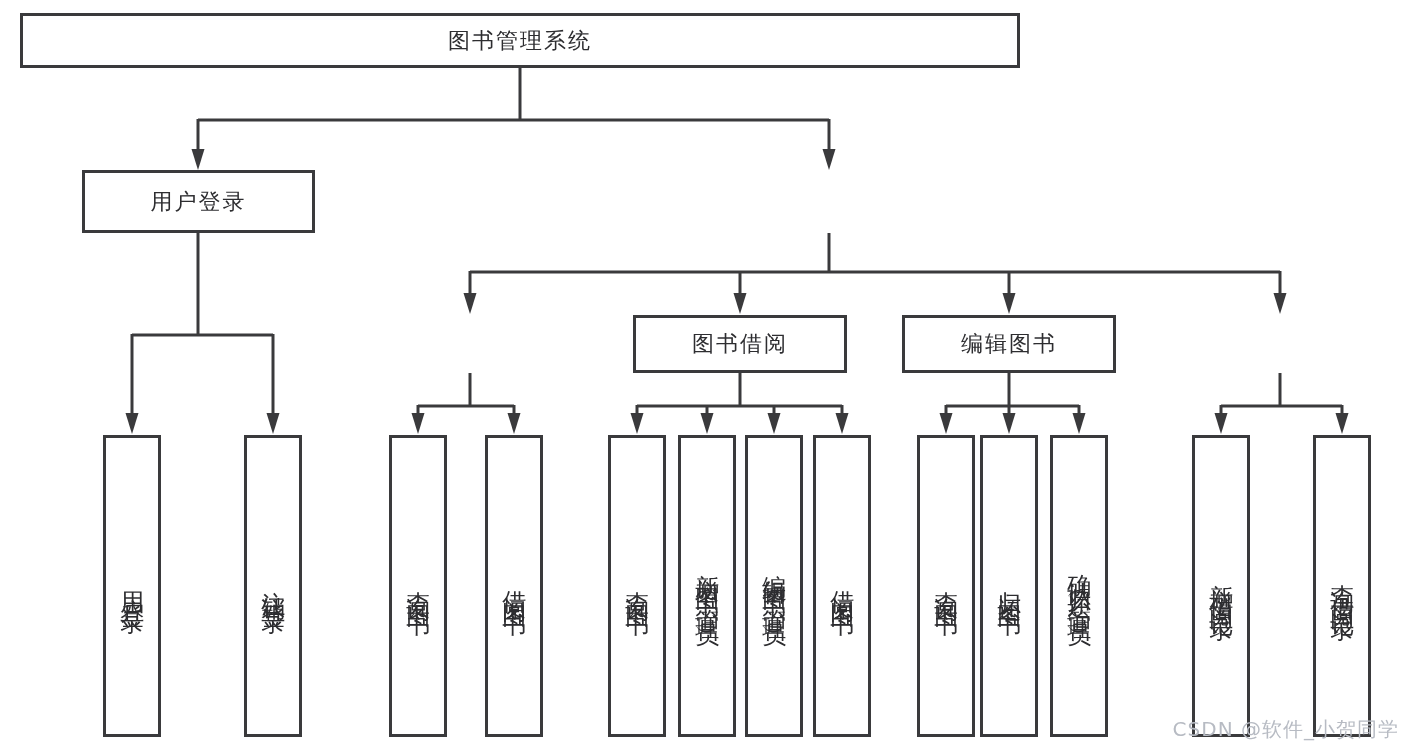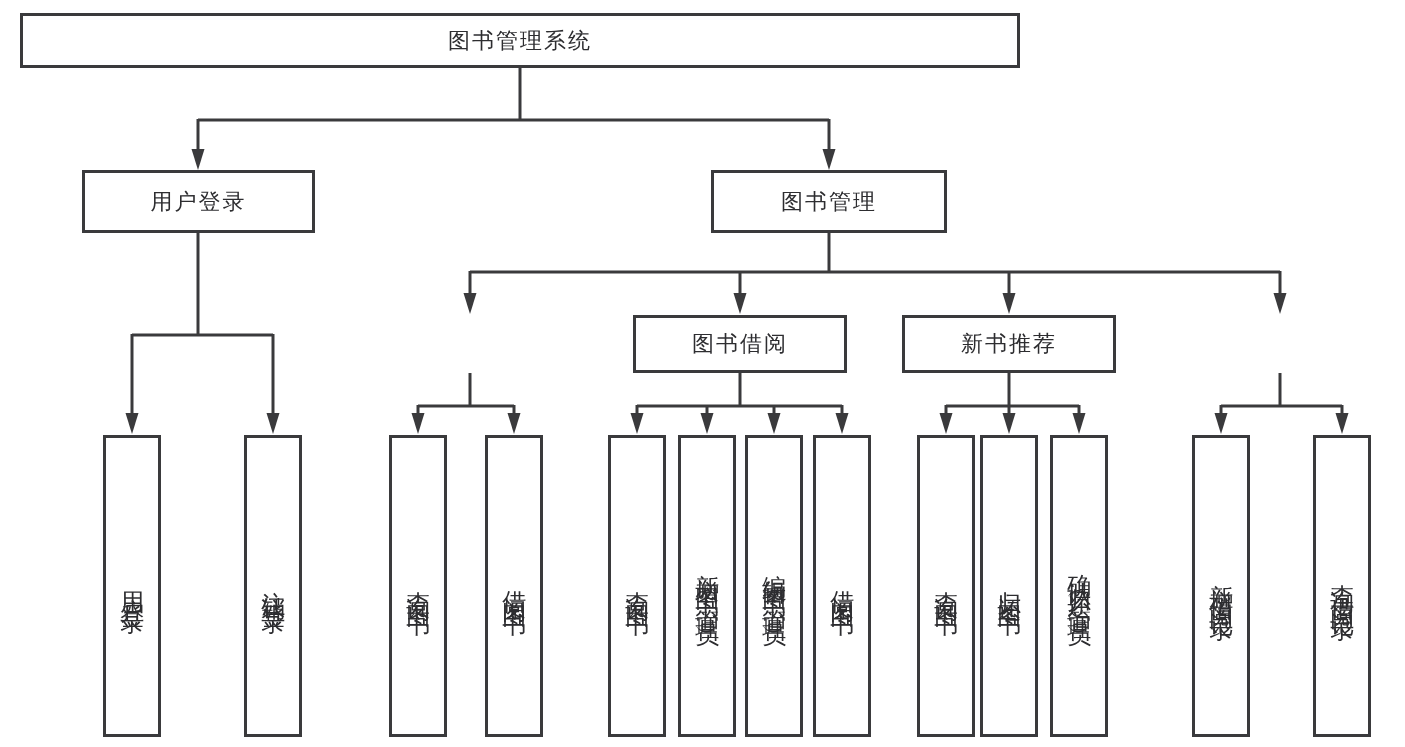--- a/index.html
+++ b/index.html
@@ -107,29 +107,26 @@
     <polygon points="1335.5,413 1348.5,413 1342,434"></polygon>
   </svg>
 
   <div class="node h-node root-node">
     <span>图书管理系统</span>
   </div>
 
   <div class="node h-node n-l2a">
     <span>用户登录</span>
   </div>
-  <div class="node h-node n-l2b">
-    <span>图书管理</span>
-  </div>
 
   <div class="node h-node l3 n-l3b">
     <span>图书借阅</span>
   </div>
   <div class="node h-node l3 n-l3c">
-    <span>新书推荐</span>
+    <span>编辑图书</span>
   </div>
 
   <div class="node leaf n-f1">
     <span class="vtext">用户登录</span>
   </div>
   <div class="node leaf n-f2">
     <span class="vtext">注销登录</span>
   </div>
   <div class="node leaf n-f3">
     <span class="vtext">查询图书</span>
@@ -158,13 +155,14 @@
   <div class="node leaf n-f11">
     <span class="vtext">确认归还（管理员）</span>
   </div>
   <div class="node leaf n-f12">
     <span class="vtext">新增借阅记录</span>
   </div>
   <div class="node leaf n-f13">
     <span class="vtext">查询借阅记录</span>
   </div>
 
+  <div class="watermark">CSDN @软件_小贺同学</div>
 </div>
 
 </body></html>

